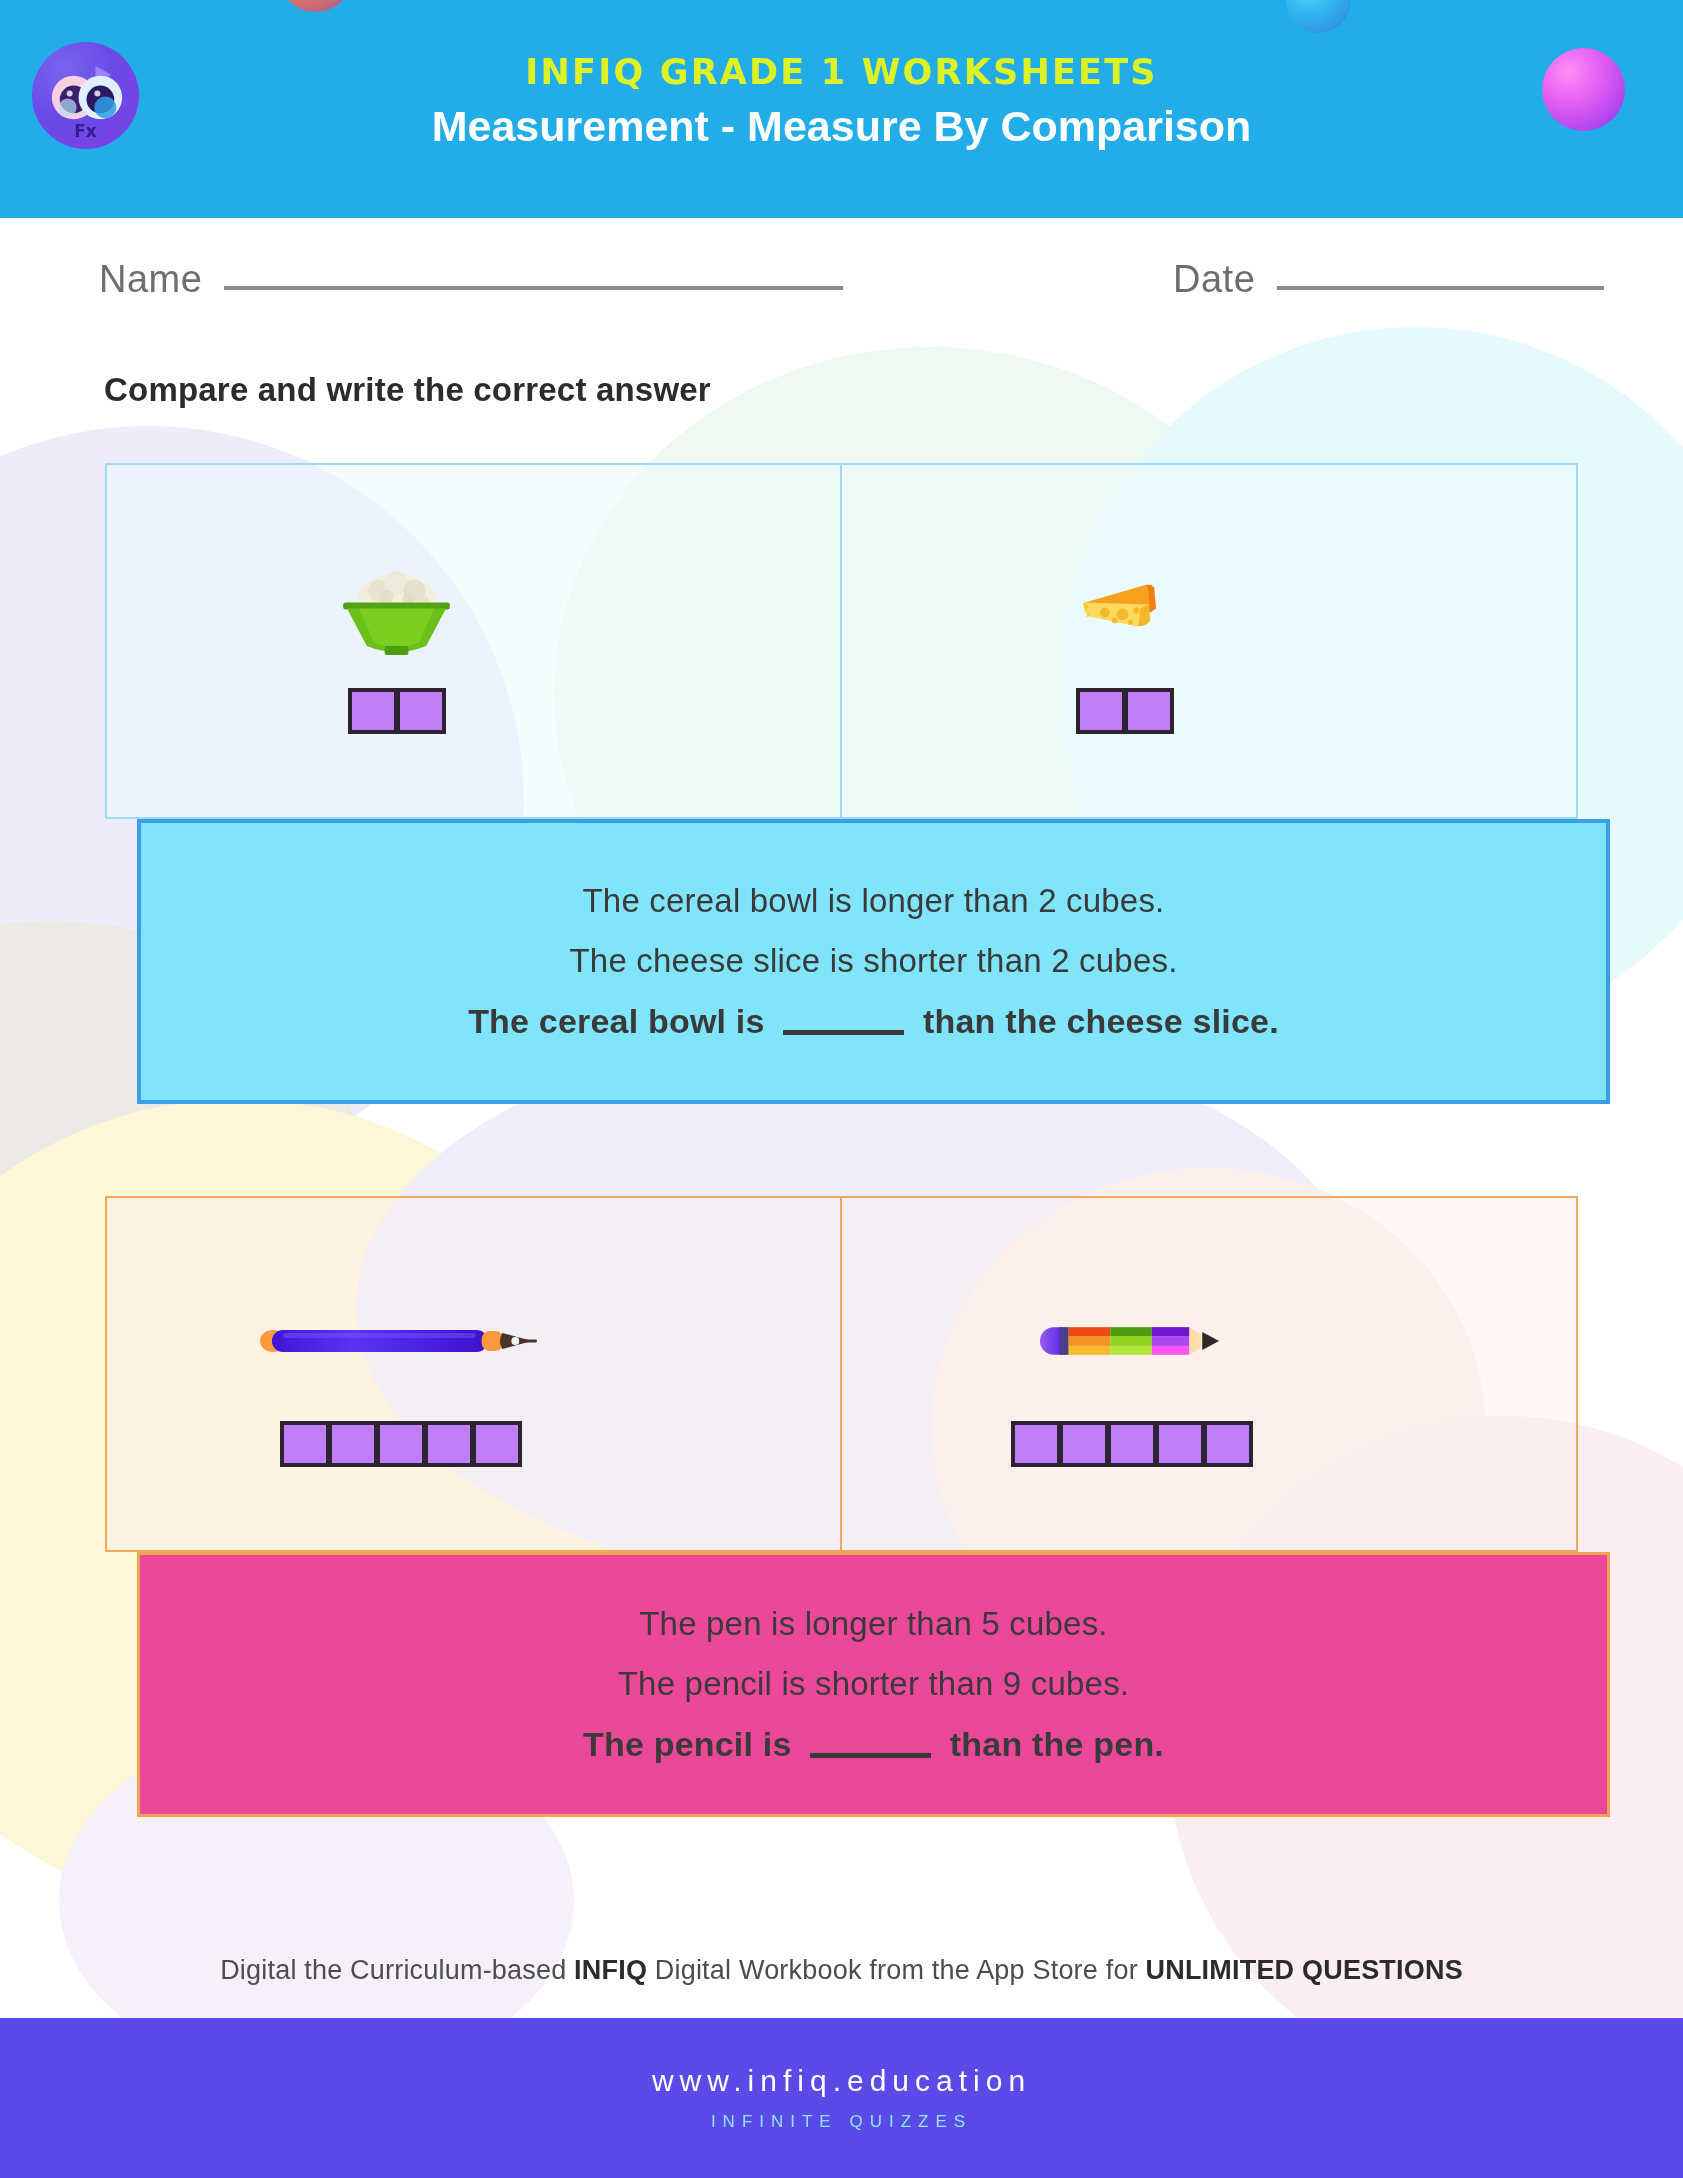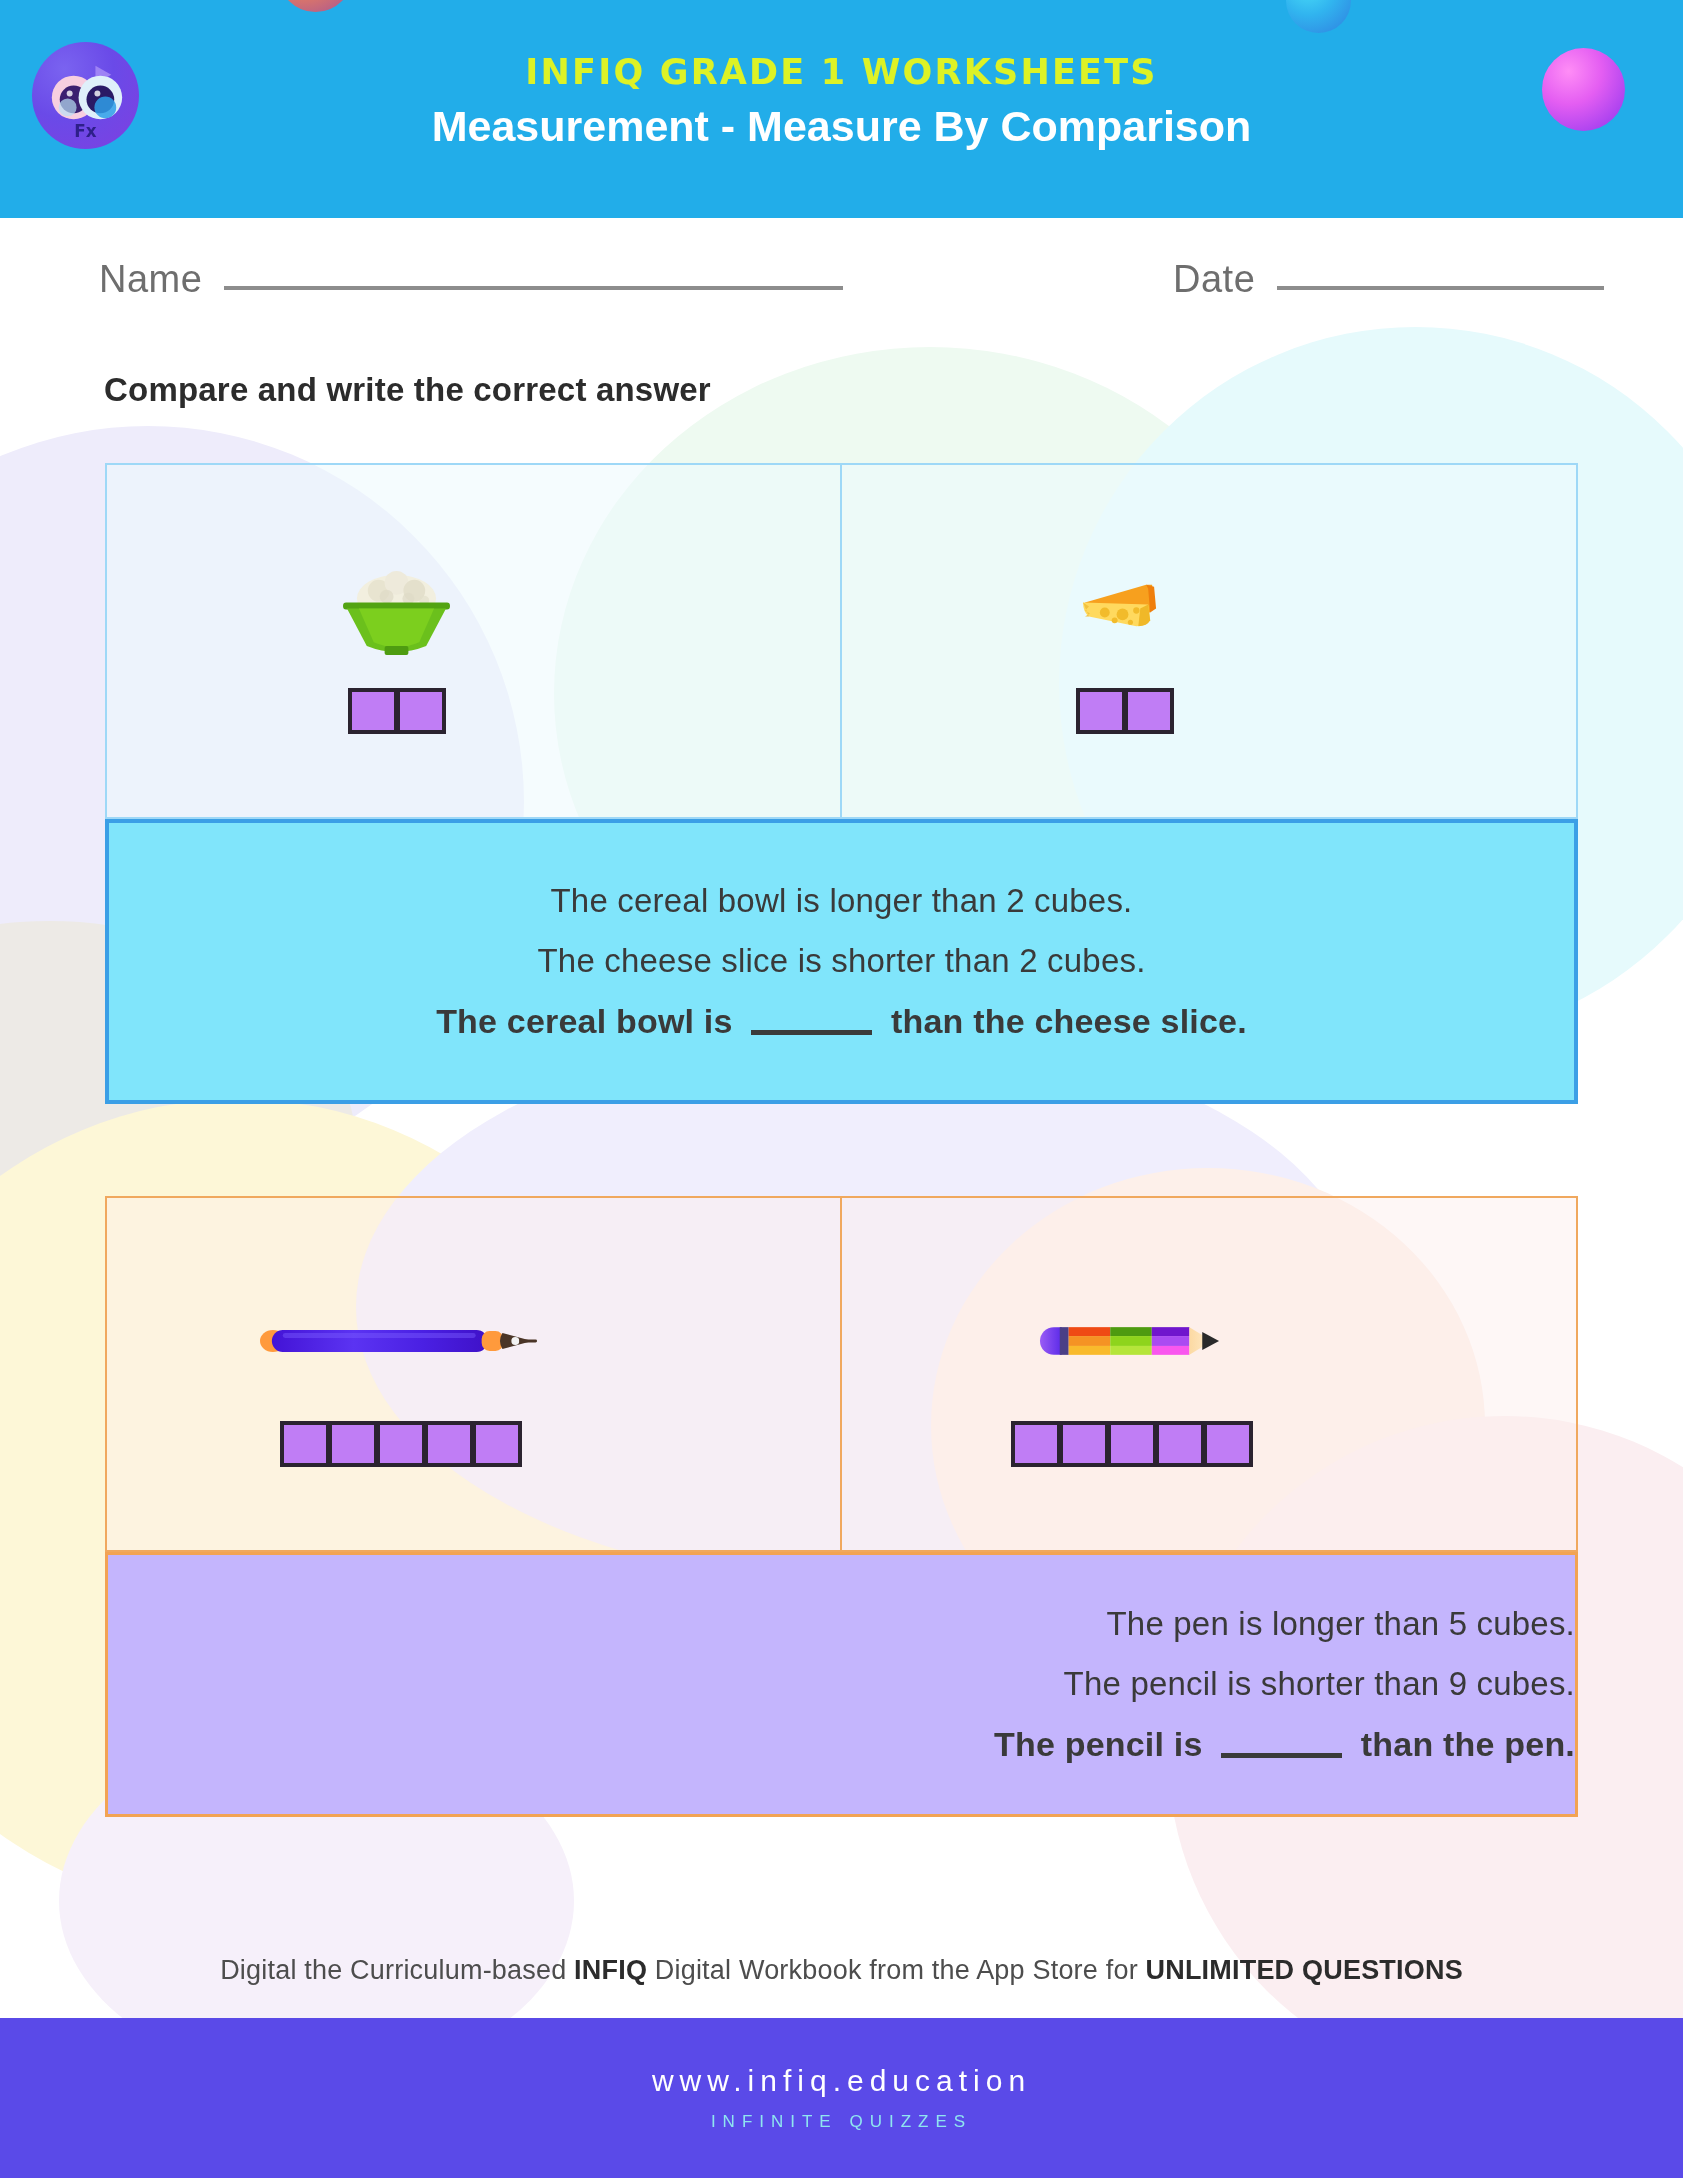--- a/index.html
+++ b/index.html
@@ -161,30 +161,30 @@
 
   
   #exercise-2 .panels { height:356px; }
   #exercise-2 .panel {
     border:2px solid #f0a85e;
     background:rgba(253,238,235,0.45);
   }
   #exercise-2 .panel + .panel { border-left:none; }
   #exercise-2 .banner {
     border:3px solid #f2a353;
-    background:#c4b5fd;
+    background:#ec4899;
     height:265px;
-    align-items:flex-end;
   }
 
   .banner {
     width:100%;
     display:flex; flex-direction:column;
     align-items:center; justify-content:center;
     gap:22px;
+    margin-left:32px;
   }
   .banner-line {
     font-family:"Liberation Sans", sans-serif;
     font-size:33px; color:#3a3a3a; font-weight:400;
     letter-spacing:0.2px;
     text-align:center;
   }
   .banner-line.bold { font-weight:bold; font-size:34px; }
   .blank-rule {
     display:inline-block;

